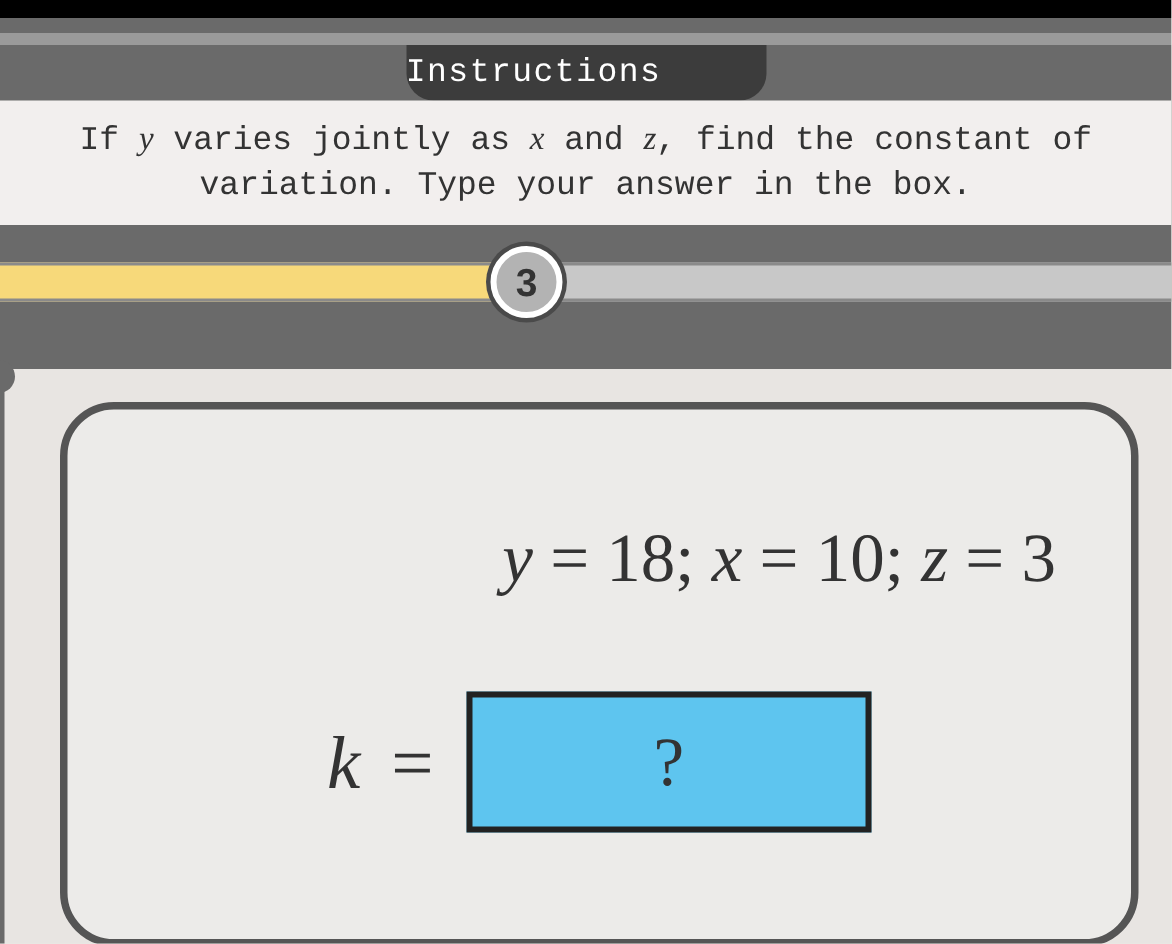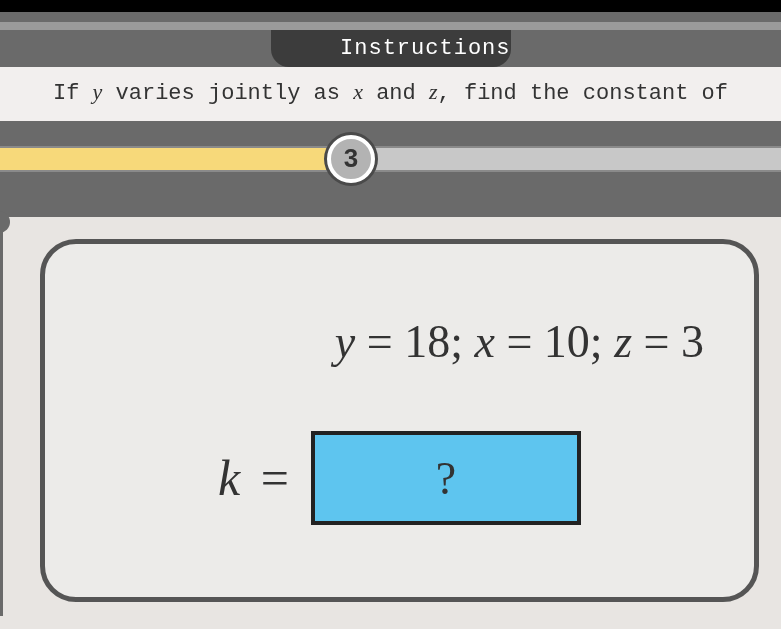--- a/index.html
+++ b/index.html
@@ -16,21 +16,21 @@
   .instructions-wrap {
     position: relative;
     background: #6a6a6a;
     padding-bottom: 0;
   }
   .instructions-tab {
     width: 240px;
     margin: 0 auto;
     background: #3c3c3c;
     color: #fff;
-    text-align: right;
+    text-align: left;
     font-size: 22px;
     padding: 6px 0 6px 0;
     border-radius: 0 0 18px 18px;
     letter-spacing: 1px;
   }
   .instructions-body {
     background: #f2efee;
     color: #333;
     font-size: 22px;
     text-align: center;
@@ -160,20 +160,21 @@
 <body>
 
 <div class="top-black"></div>
 <div class="top-strip-dark"></div>
 <div class="top-strip-light"></div>
 
 <div class="instructions-wrap">
   <div class="instructions-tab">Instructions</div>
   <div class="instructions-body">
     <span>If </span><span class="mi">y</span><span> varies jointly as </span><span class="mi">x</span><span> and </span><span class="mi">z</span><span>, find the constant of</span><br>
+    <span>variation. Type your answer in the box.</span>
   </div>
 </div>
 
 <div class="mid-dark"></div>
 
 <div class="progress-zone">
   <div class="progress-track"></div>
   <div class="progress-fill" id="pfill" style="width: 351px;"></div>
   <div class="progress-knob" id="pknob" style="left: 327px;">
     <span>3</span>

